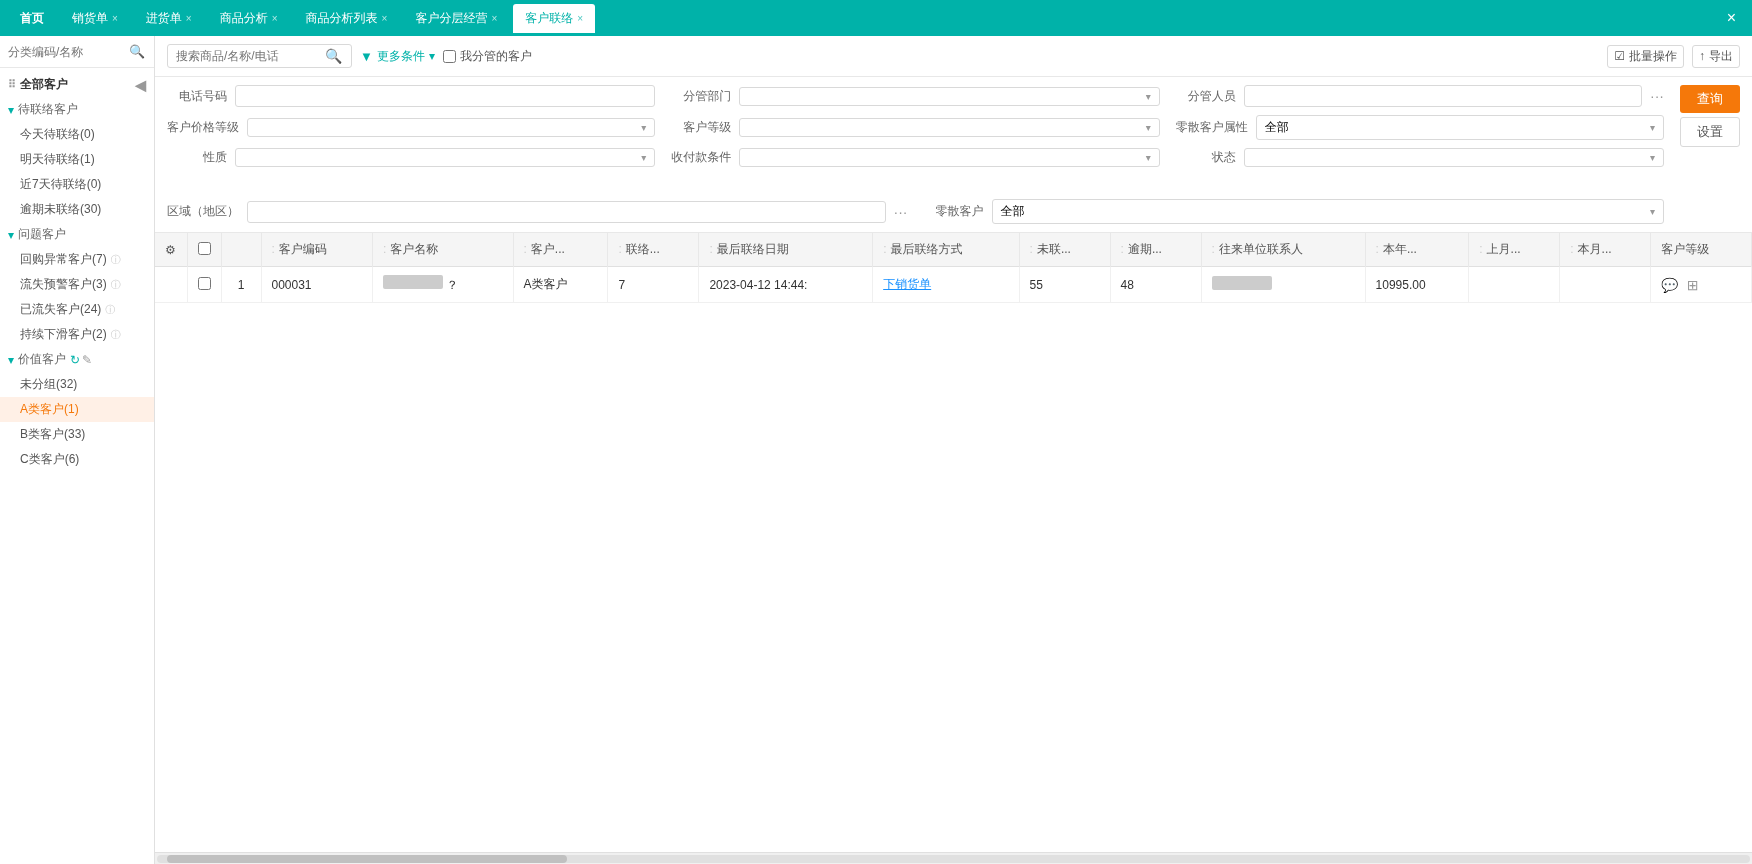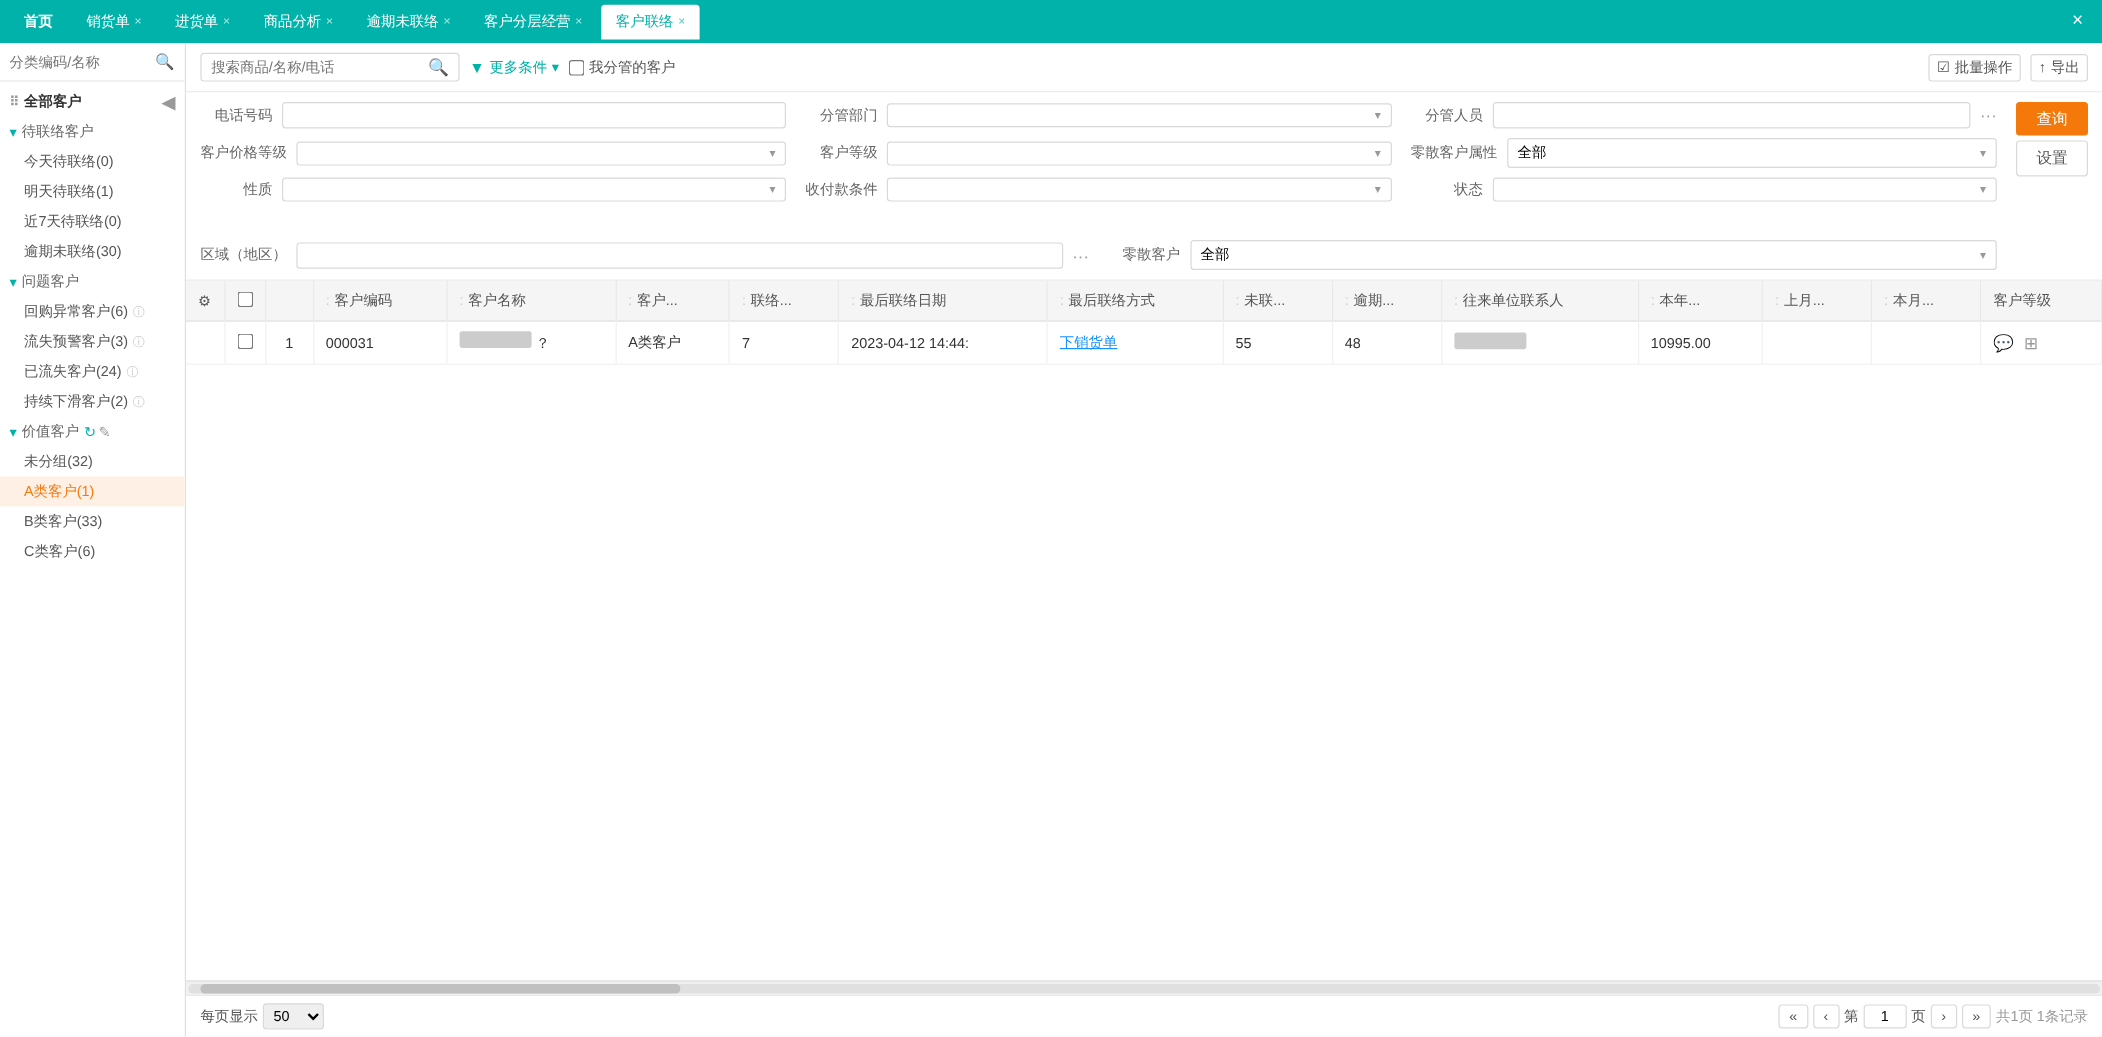--- a/index.html
+++ b/index.html
@@ -113,21 +113,21 @@
       align-items: center;
       gap: 8px;
       border-bottom: 1px solid #e8e8e8;
     }
     .search-input-wrap {
       display: flex;
       align-items: center;
       border: 1px solid #d9d9d9;
       border-radius: 3px;
       padding: 3px 8px;
-      width: 216px;
+      width: 185px;
     }
     .search-input-wrap input {
       border: none;
       outline: none;
       font-size: 12px;
       color: #999;
       width: 100%;
     }
     .search-btn { color: #00b2a9; cursor: pointer; font-size: 14px; }
     .filter-btn {
@@ -362,21 +362,21 @@
   </div>
   <div class="nav-tab">
     <span>进货单</span>
     <span class="close-x">×</span>
   </div>
   <div class="nav-tab">
     <span>商品分析</span>
     <span class="close-x">×</span>
   </div>
   <div class="nav-tab">
-    <span>逾期未联络</span>
+    <span>商品分析列表</span>
     <span class="close-x">×</span>
   </div>
   <div class="nav-tab">
     <span>客户分层经营</span>
     <span class="close-x">×</span>
   </div>
   <div class="nav-tab active">
     <span>客户联络</span>
     <span class="close-x">×</span>
   </div>
@@ -413,21 +413,21 @@
     </div>
     <div class="sidebar-item">
       <span>逾期未联络(30)</span>
     </div>
 
     <div class="sidebar-group-label">
       <span class="arrow">▾</span>
       <span>问题客户</span>
     </div>
     <div class="sidebar-item">
-      <span>回购异常客户(6)</span>
+      <span>回购异常客户(7)</span>
       <span class="info-icon">ⓘ</span>
     </div>
     <div class="sidebar-item">
       <span>流失预警客户(3)</span>
       <span class="info-icon">ⓘ</span>
     </div>
     <div class="sidebar-item">
       <span>已流失客户(24)</span>
       <span class="info-icon">ⓘ</span>
     </div>
@@ -657,33 +657,14 @@
         </tbody>
       </table>
     </div>
 
     <div class="scroll-bar-wrap">
       <div class="scroll-bar-track">
         <div class="scroll-bar-thumb"></div>
       </div>
     </div>
 
-    <div class="bottom-bar">
-      <div class="page-size-wrap">
-        <span>每页显示</span>
-        <select class="page-size-select">
-          <option value="50">50</option>
-          <option value="100">100</option>
-        </select>
-      </div>
-      <div class="pagination">
-        <button class="page-btn">«</button>
-        <button class="page-btn">‹</button>
-        <span>第</span>
-        <input class="page-input" type="text" value="1" style="">
-        <span>页</span>
-        <button class="page-btn">›</button>
-        <button class="page-btn">»</button>
-        <span class="total-info">共1页 1条记录</span>
-      </div>
-    </div>
   </div>
 </div>
 
 </body></html>

